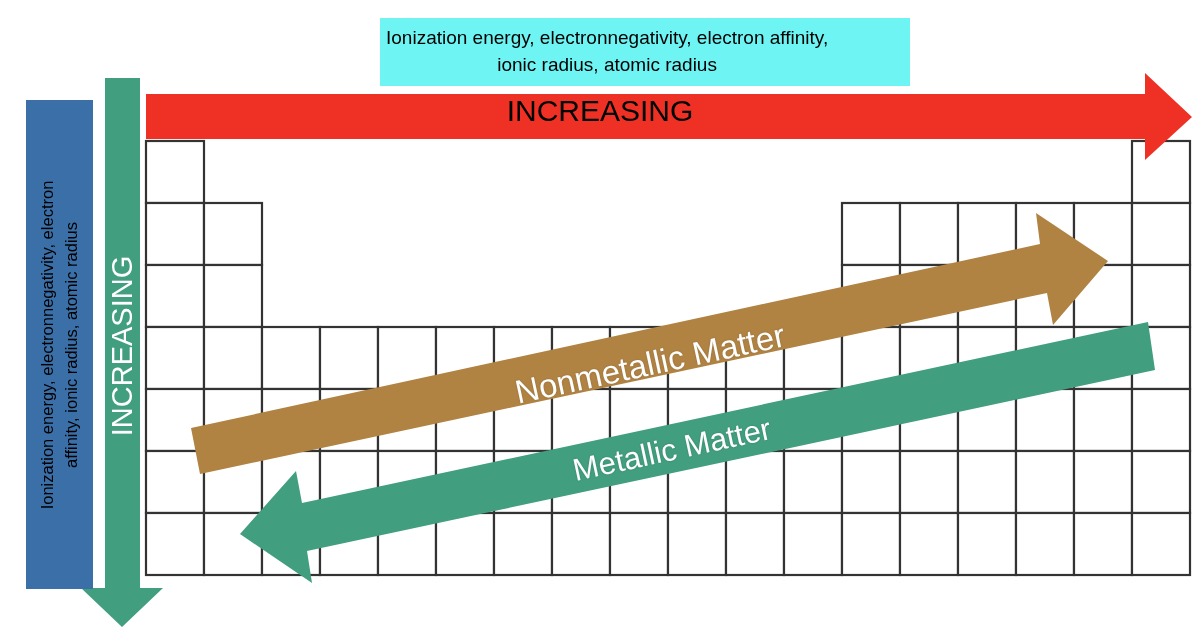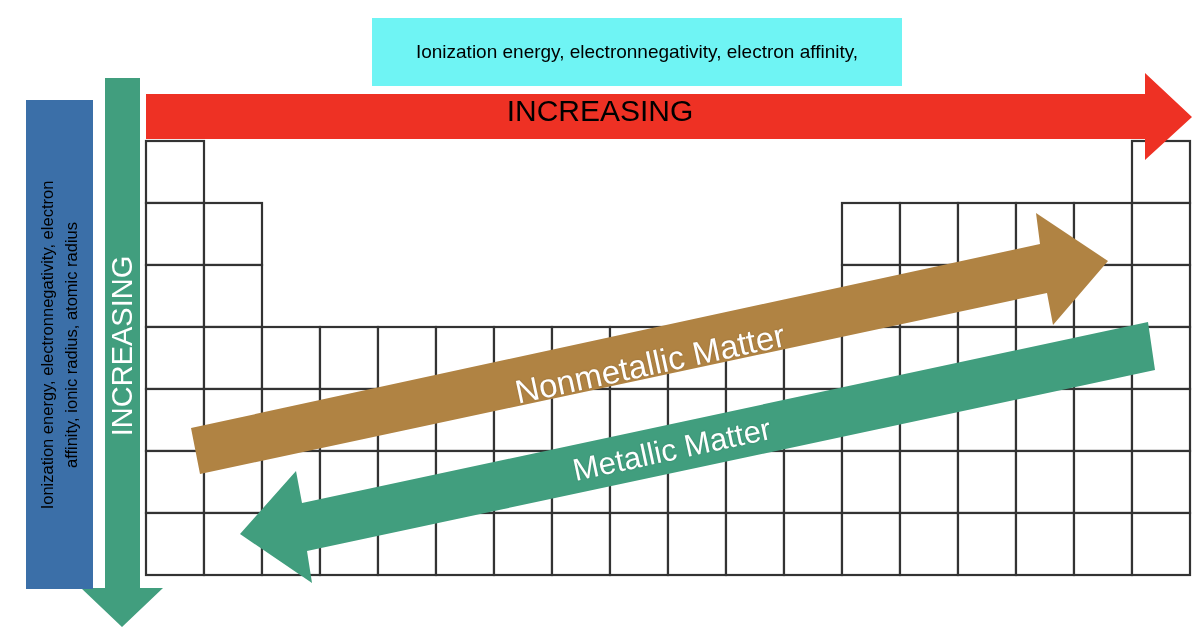--- a/index.html
+++ b/index.html
@@ -20,28 +20,27 @@
   #stage svg.layer {
     position: absolute;
     left: 0;
     top: 0;
     width: 1200px;
     height: 642px;
   }
   
   .caption-box {
     position: absolute;
-    left: 372px;
+    left: 380px;
     top: 18px;
     width: 530px;
     height: 68px;
     background: #6FF4F4;
     display: flex;
     align-items: center;
-    justify-content: center;
     box-sizing: border-box;
     padding: 2px 6px;
   }
   .caption-box .caption-text {
     font-size: 19px;
     line-height: 1.42;
     color: #000000;
     text-align: center;
     font-family: "Liberation Sans", sans-serif;
   }
@@ -230,20 +229,21 @@
     <polygon fill="#419E7E" points="105,78 140,78 140,588 163,588 122,627 81,588 105,588"></polygon>
 
     <polygon fill="#B08343" points="191,428 1040,244 1036,213 1108,261 1053,325 1047,293 200,474"></polygon>
 
     <polygon fill="#419E7E" points="1148,322 1155,370 307,551 312,583 240,534 296,471 302,503"></polygon>
   </svg>
 
   <div class="caption-box">
     <div class="caption-text">
       <span>Ionization energy, electronnegativity, electron affinity,</span><br>
+      <span>ionic radius, atomic radius</span>
     </div>
   </div>
 
   <div class="left-label-box">
     <div class="left-label-inner">
       <span>Ionization energy, electronnegativity, electron</span><br>
       <span>affinity, ionic radius, atomic radius</span>
     </div>
   </div>
 

